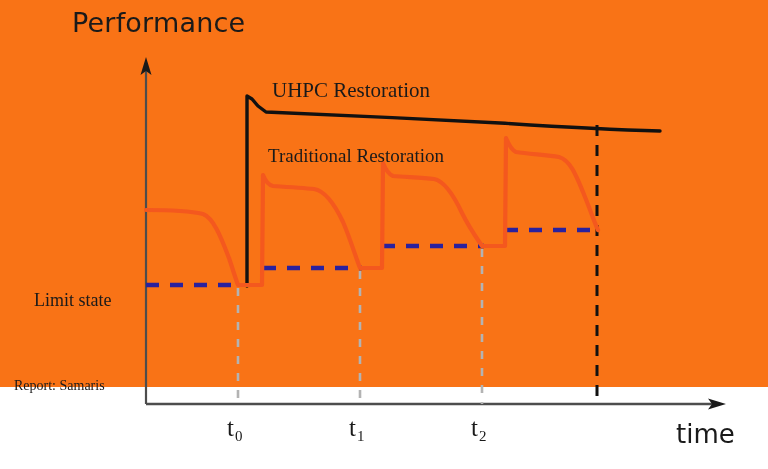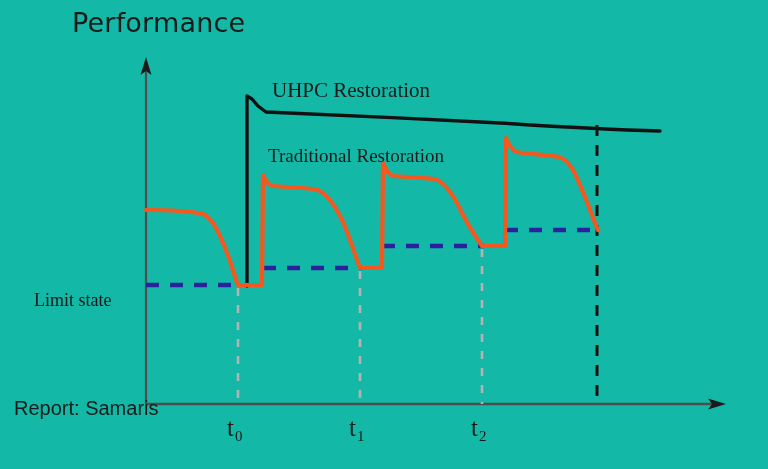--- a/index.html
+++ b/index.html
@@ -9,22 +9,22 @@
   }
   body {
     width: 768px;
     height: 469px;
     overflow: hidden;
     font-family: "Liberation Sans", sans-serif;
   }
   #figure {
     position: relative;
     width: 768px;
-    height: 469px;
-    background: #14b8a6;
+    height: 387px;
+    background: #f97316;
   }
   #plot-svg {
     position: absolute;
     left: 0;
     top: 0;
     width: 768px;
     height: 469px;
   }
   .lbl {
     position: absolute;
@@ -65,23 +65,23 @@
     text-align: left;
   }
   #xaxis-label {
     left: 676px;
     top: 419px;
     font-size: 26px;
     font-family: "DejaVu Sans", sans-serif;
   }
   #source-note {
     left: 14px;
-    top: 398px;
-    font-size: 20px;
-    font-family: Liberation Sans, sans-serif;
+    top: 376px;
+    font-size: 14px;
+    font-family: Liberation Serif, serif;
     line-height: 20px;
   }
   .tick-label {
     position: absolute;
     font-size: 25px;
     font-family: Liberation Serif, serif;
     color: #1a1a1a;
   }
   .tick-label sub {
     font-size: 15px;
@@ -156,20 +156,21 @@
 
   <div class="lbl" id="chart-title">Performance</div>
 
   <div class="lbl" id="uhpc-label">UHPC Restoration</div>
 
   <div class="lbl" id="traditional-label">Traditional  Restoration</div>
 
   <div class="lbl" id="limit-state-label">Limit state</div>
 
 
+  <div class="lbl" id="xaxis-label">time</div>
 
   <div class="lbl" id="source-note">
     <div>Report: Samaris</div>
   </div>
 
   <div class="tick-label" id="t0-label"><span>t</span><sub>0</sub></div>
 
   <div class="tick-label" id="t1-label"><span>t</span><sub>1</sub></div>
 
   <div class="tick-label" id="t2-label"><span>t</span><sub>2</sub></div>

